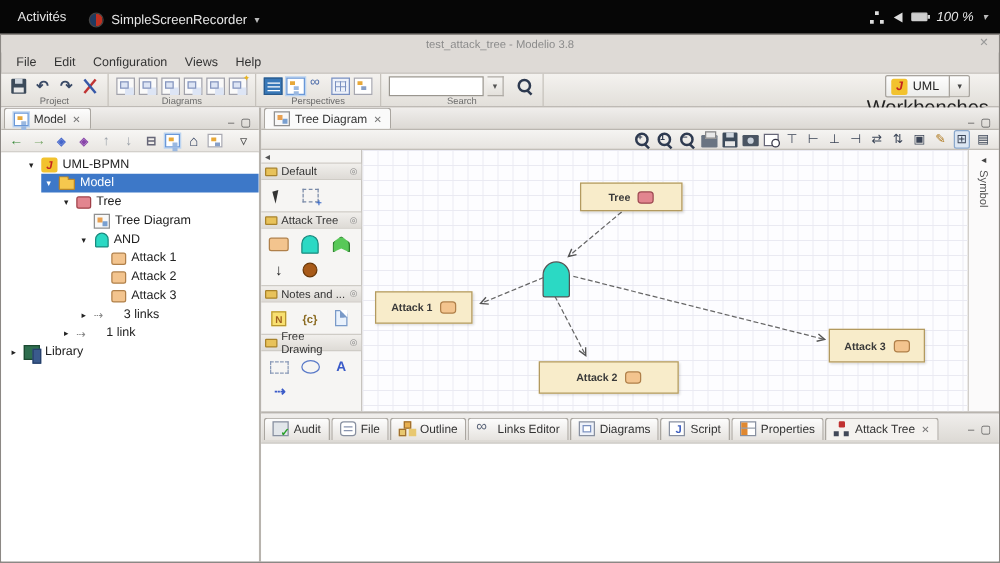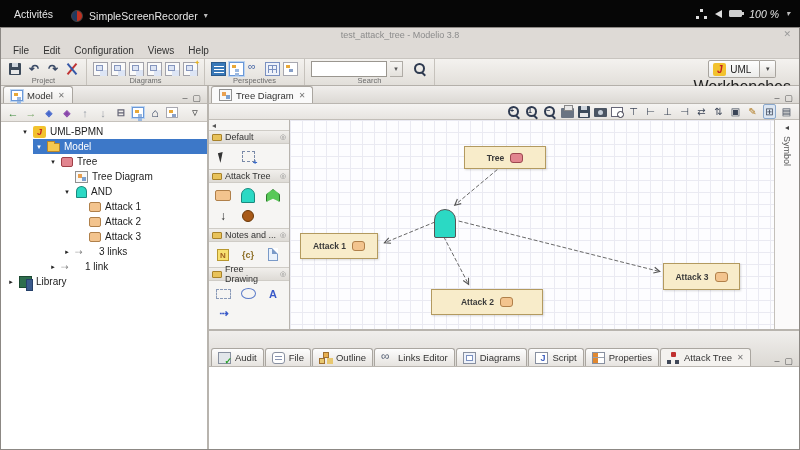--- a/index.html
+++ b/index.html
@@ -152,21 +152,21 @@
   .andshape{position:absolute;width:22px;height:29px;background:#2bd9c4;border:1px solid #555;border-radius:11px 11px 2px 2px;}
   .arrows{position:absolute;inset:0;width:100%;height:100%;}
 
   
   .symstrip{width:25px;flex:none;border-left:1px solid #c4c0ba;background:#fbfafa;display:flex;flex-direction:column;align-items:center;padding-top:3px;gap:4px;}
   .symstrip .sarrow{font-size:8px;color:#444;}
   .symtext{writing-mode:vertical-rl;font-size:9px;color:#555;}
 
   
   .bottompanel{flex:1;display:flex;flex-direction:column;background:#fff;min-height:0;}
-  .bhead{height:36px;flex:none;background:linear-gradient(#f0eeec,#dcd9d4);display:flex;align-items:flex-end;gap:1px;padding:0 4px 0 2px;border-bottom:1px solid #bab6b0;}
+  .bhead{height:24px;flex:none;background:linear-gradient(#f0eeec,#dcd9d4);display:flex;align-items:center;gap:1px;padding:0 4px 0 2px;border-bottom:1px solid #bab6b0;}
   .btab{display:inline-flex;align-items:center;gap:4px;height:18px;padding:0 6px;font-size:9.5px;color:#333;border:1px solid #aaa6a0;border-bottom:none;border-radius:3px 3px 0 0;background:linear-gradient(#fdfdfd,#e6e3df);white-space:nowrap;}
   .btab.active{background:#f4f2ef;}
   .bi{width:13px;height:12px;border:1px solid #8890a0;background:#fff;position:relative;flex:none;}
   .bi-audit{background:#e2e6ea;}
   .bi-audit::after{content:"✓";position:absolute;right:-2px;bottom:-3px;color:#28a028;font-size:9px;font-weight:bold;}
   .bi-chat{border-radius:3px;}
   .bi-chat::after{content:"";position:absolute;left:2px;top:3px;width:7px;border-top:1px solid #8894b0;box-shadow:0 3px 0 #8894b0;}
   .bi-outline{border:none;background:none;}
   .bi-outline::before{content:"";position:absolute;left:4px;top:0;width:4px;height:4px;background:#e8b050;border:1px solid #a07030;}
   .bi-outline::after{content:"";position:absolute;left:0;bottom:0;width:4px;height:4px;background:#e8c870;border:1px solid #a07030;box-shadow:8px 0 0 #e8c870;}

